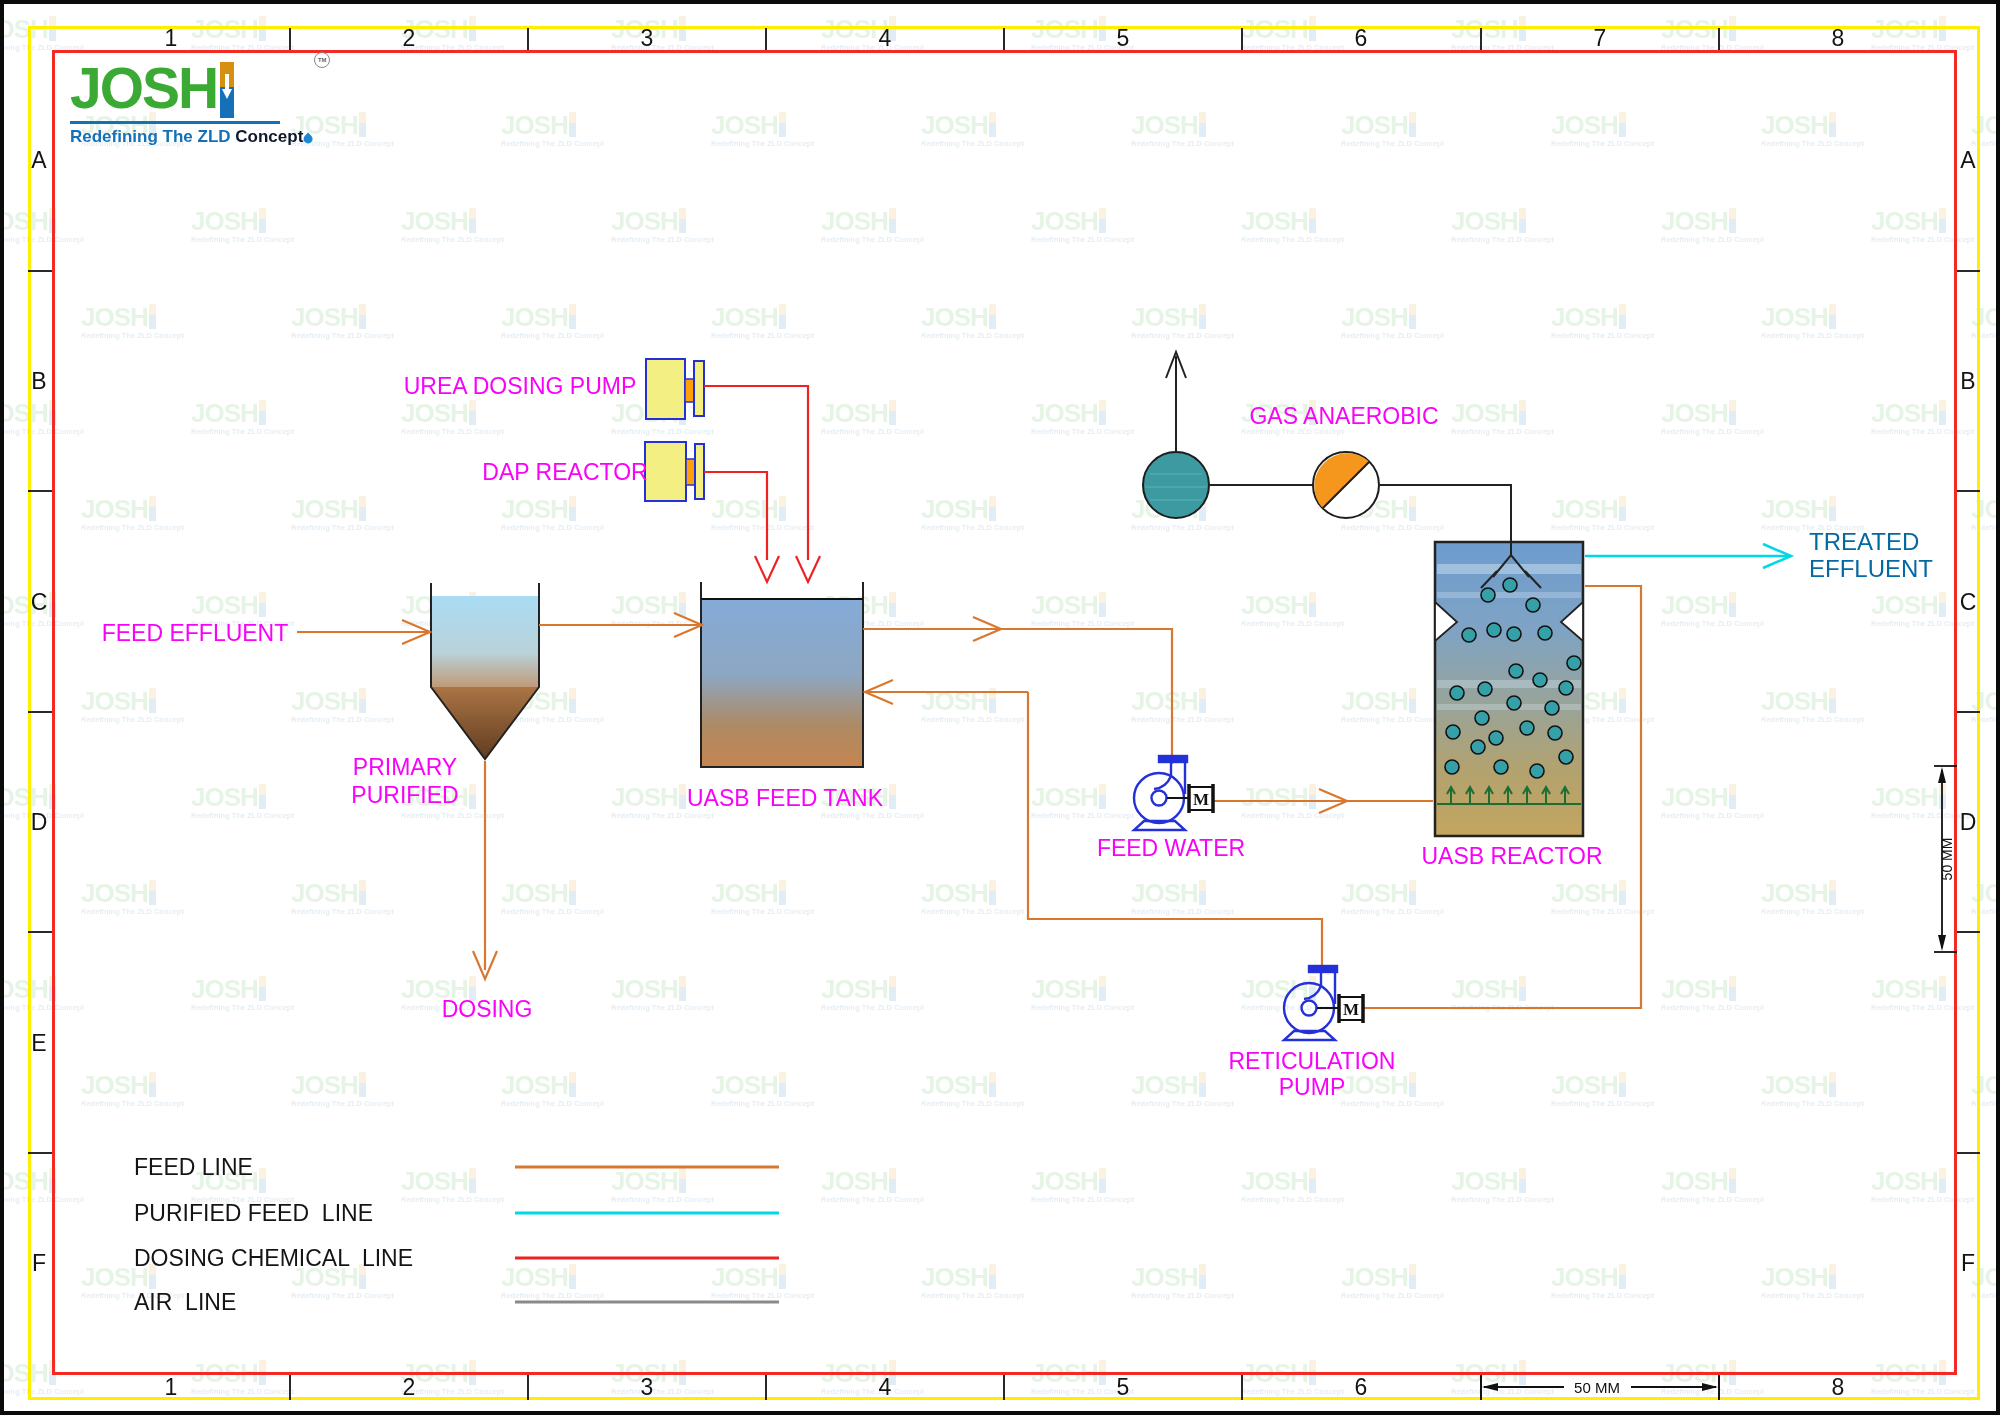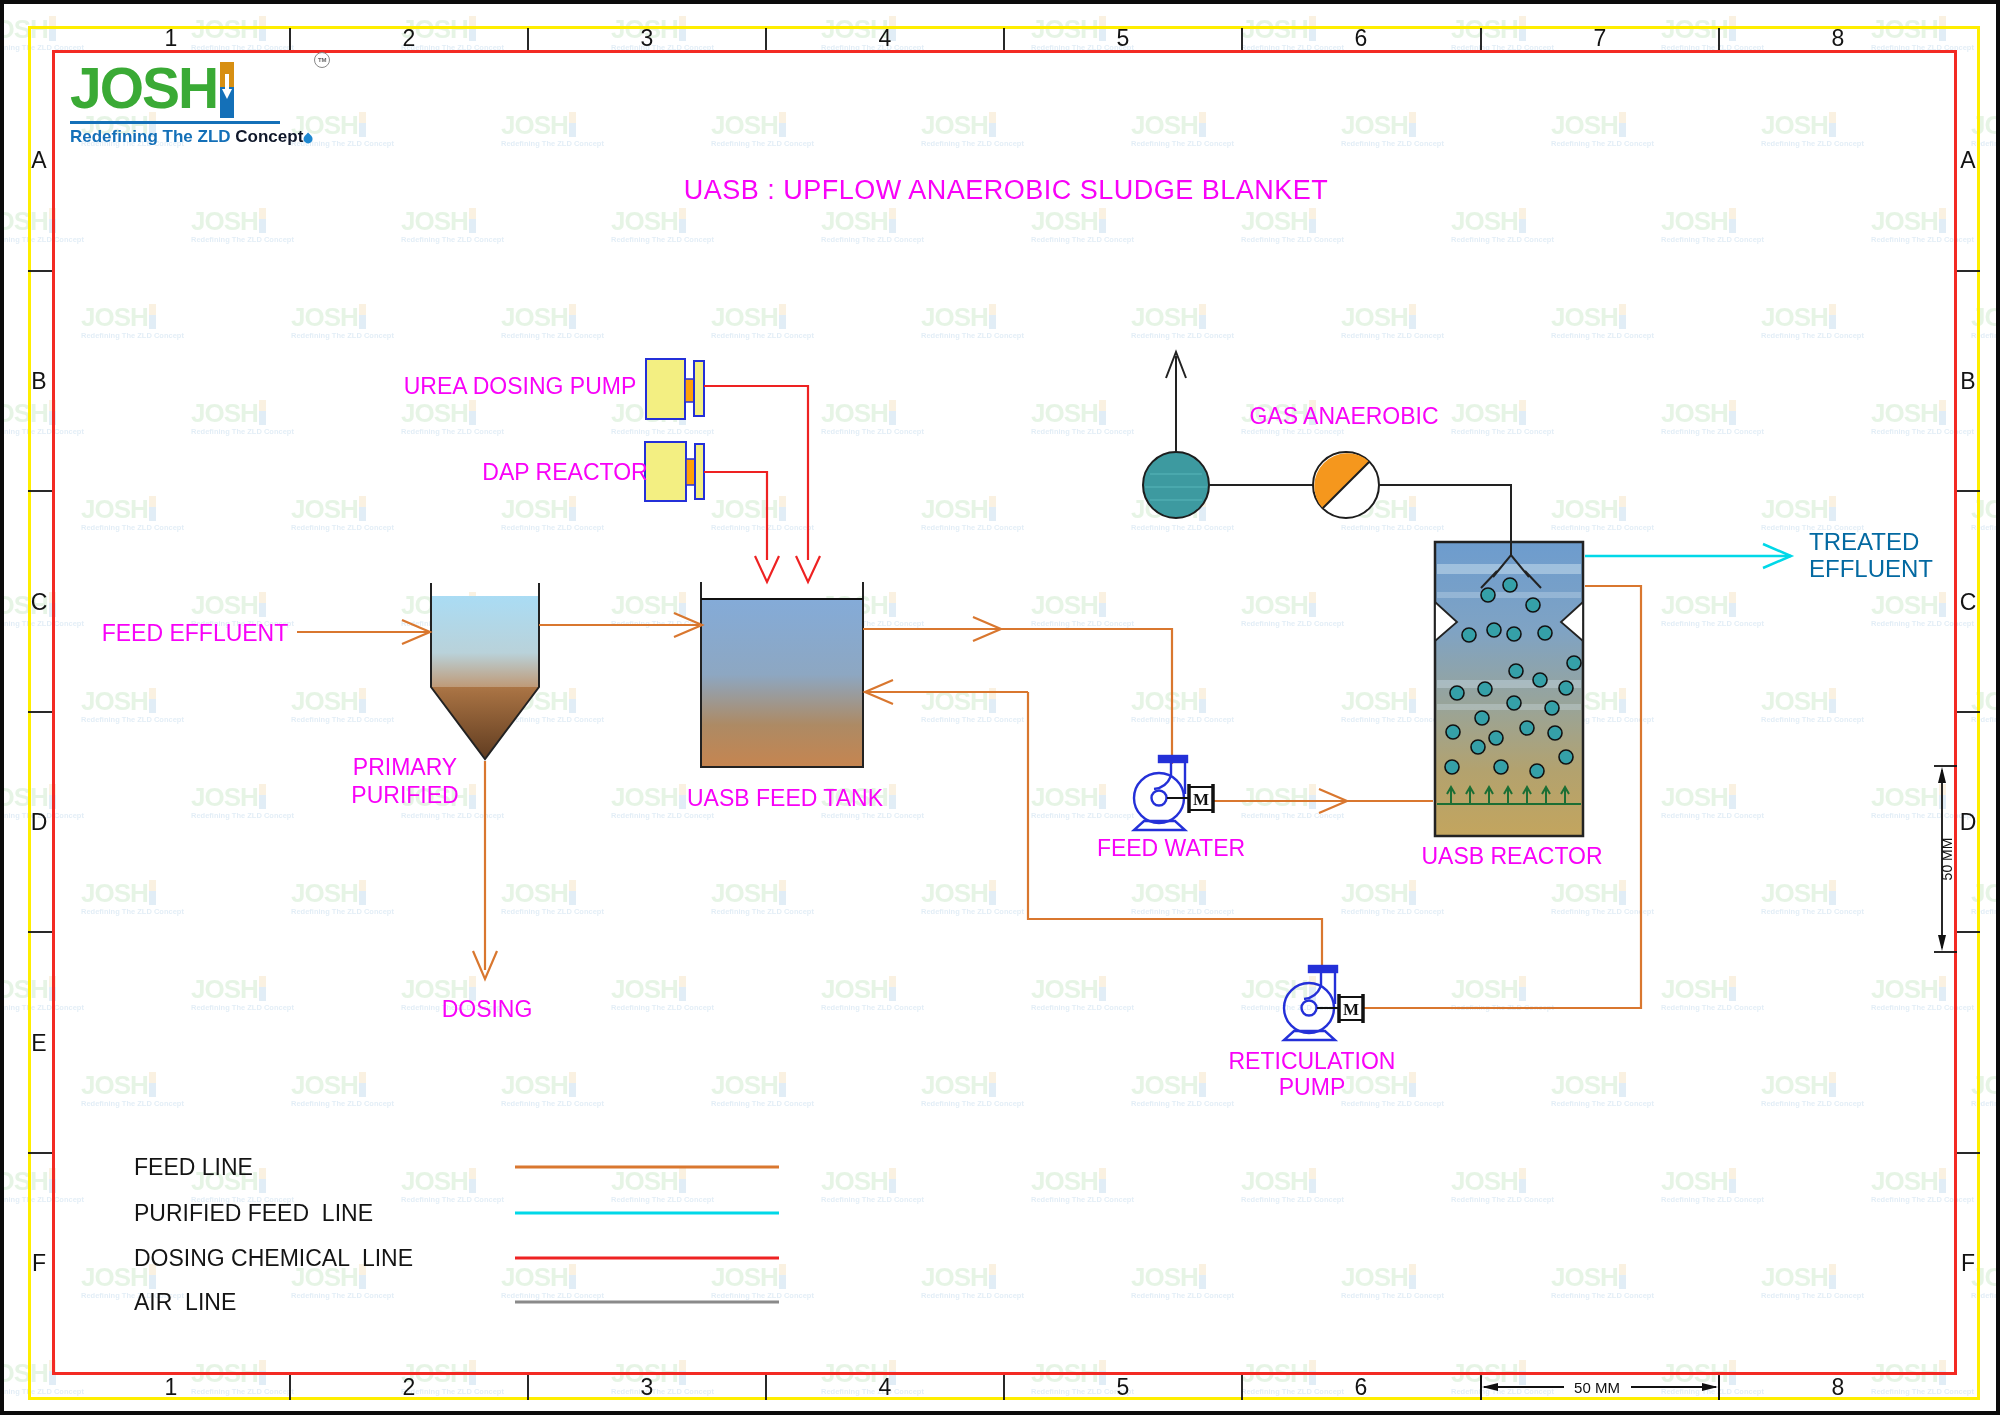--- a/index.html
+++ b/index.html
@@ -1125,21 +1125,20 @@
       <span id="logo-tm">TM</span>
     </div>
     <div id="logo-underline"></div>
     <div id="logo-tagline">
       <span class="tag-blue">Redefining The</span>
       <span class="tag-blue">ZLD</span>
       <span class="tag-green">Concept</span><span id="logo-drop"></span>
     </div>
   </div>
 
-  <div id="title" style="left:1002px;top:186px;">UASB : UPFLOW ANAEROBIC SLUDGE BLANKET</div>
 
   <svg id="diagram" width="2000" height="1415" viewBox="0 0 2000 1415">
     <defs>
       <linearGradient id="gradClar" x1="0" y1="0" x2="0" y2="1">
         <stop offset="0" stop-color="#aadcf4"></stop>
           <stop offset="0.35" stop-color="#b9d2da"></stop>
         <stop offset="0.6" stop-color="#c09066"></stop>
           <stop offset="1" stop-color="#b5713d"></stop>
       </linearGradient>
       <linearGradient id="gradCone" x1="0" y1="0" x2="0" y2="1">

